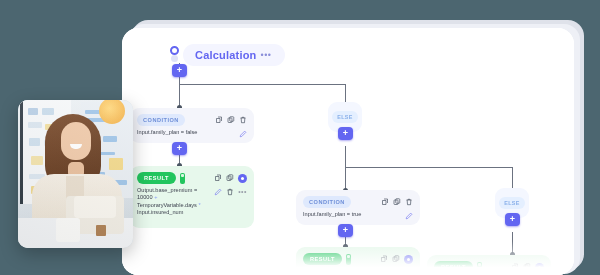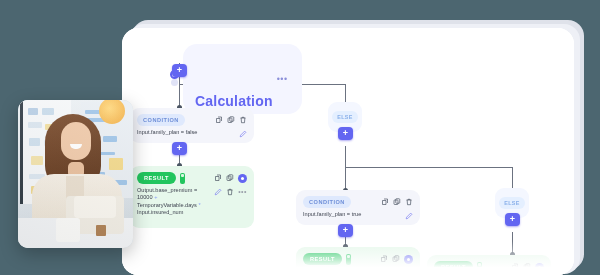--- a/index.html
+++ b/index.html
@@ -43,21 +43,21 @@
   
   .calc-wrap{position:absolute;left:176px;top:50px;display:flex;align-items:center;}
   .calc-dots{position:relative;width:12px;height:18px;margin-right:2px;}
   .calc-dots i{position:absolute;border-radius:50%;display:block;}
   .calc-dots i.d1{width:9px;height:9px;left:1px;top:0;background:#fff;border:2.5px solid #6366f1;box-sizing:border-box;}
   .calc-dots i.d2{width:7px;height:7px;left:2px;top:9px;background:#e0e3f7;}
   .calc-pill{
     background:#f4f5ff;border-radius:14px;padding:5px 14px 5px 12px;
     display:flex;align-items:center;gap:4px;
   }
-  .calc-pill .label{font-size:14px;font-weight:700;color:#6366f1;letter-spacing:.2px;margin-top:44px;}
+  .calc-pill .label{font-size:11px;font-weight:700;color:#6366f1;letter-spacing:.2px;}
   .calc-pill .ell{font-size:9px;color:#8b8fd9;letter-spacing:.5px;line-height:6px;}
 
   
   .node{position:absolute;border-radius:9px;}
   .node.cond{background:#f4f5fb;}
   .node.res{background:#e7f8ec;}
   .node-head{display:flex;align-items:center;justify-content:space-between;padding:6px 7px 2px 7px;}
   .badge{
     font-size:5.6px;font-weight:700;letter-spacing:.5px;border-radius:8px;
     padding:3px 6px;display:inline-block;

